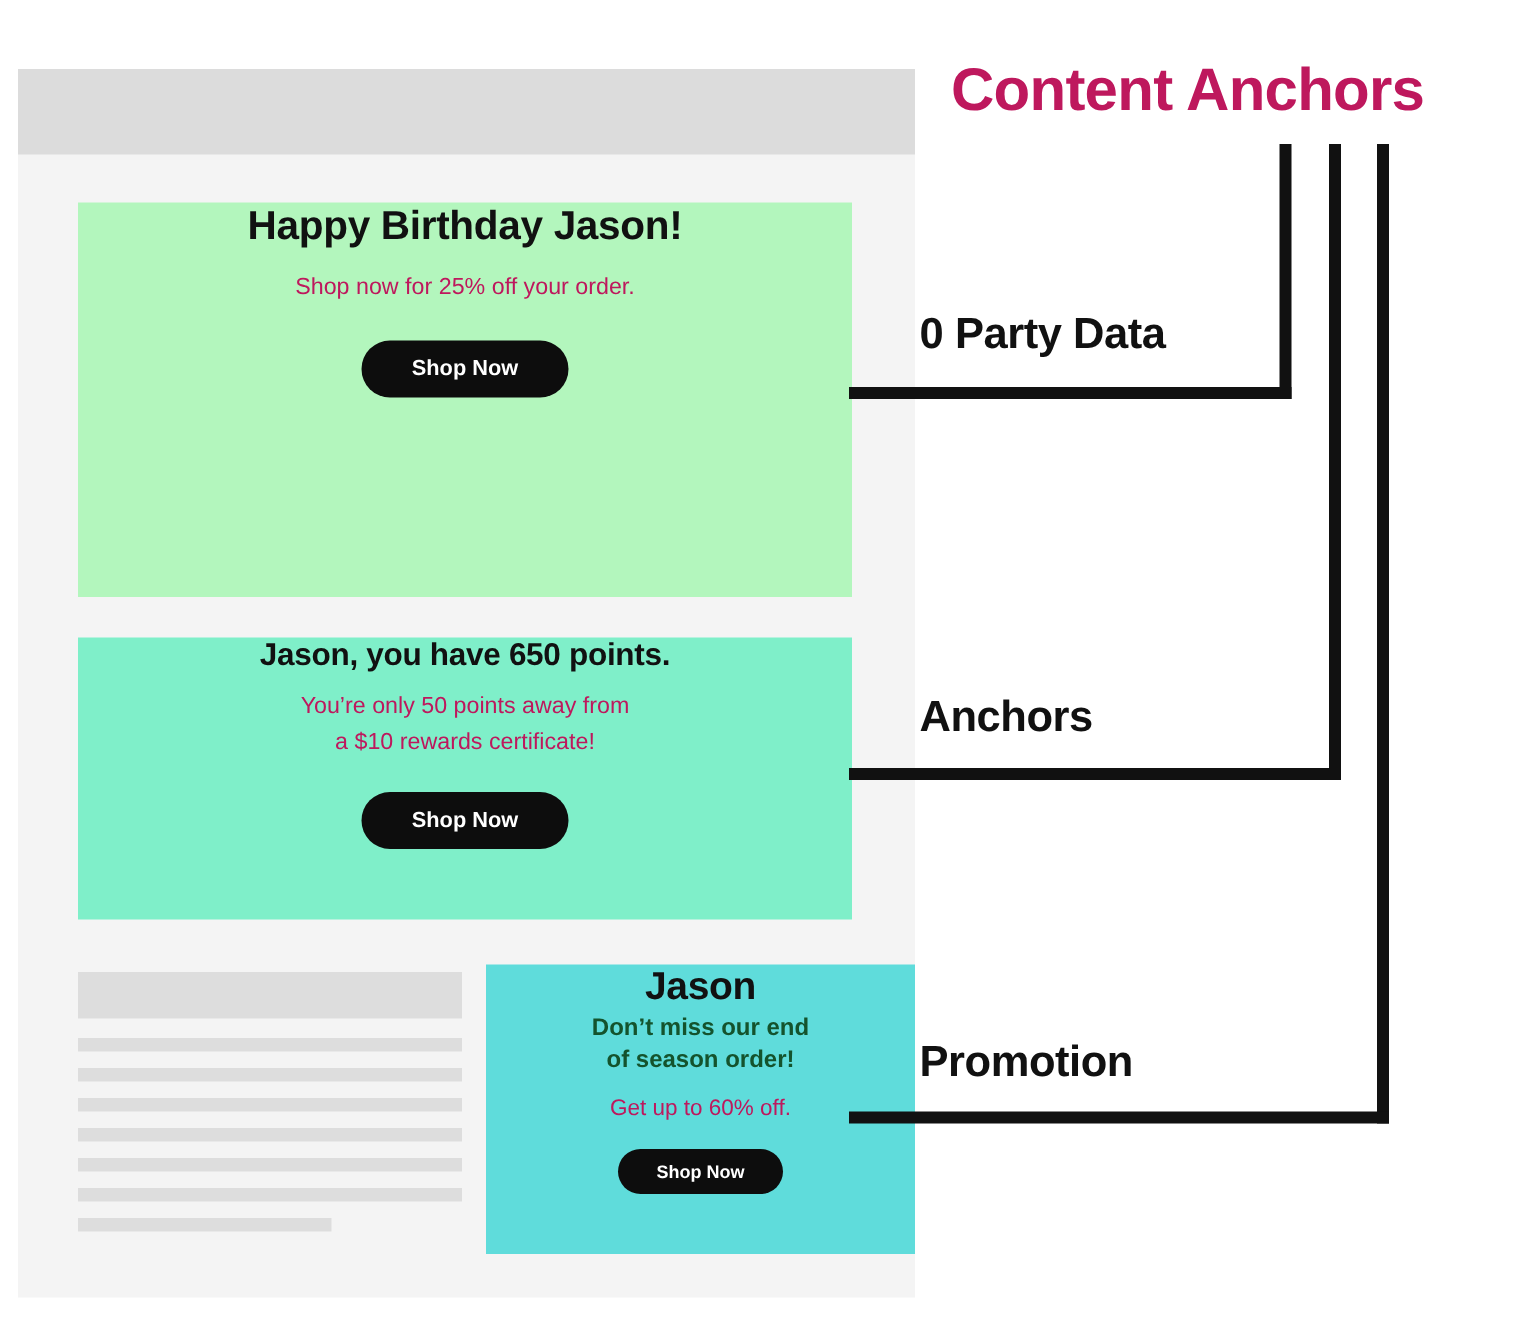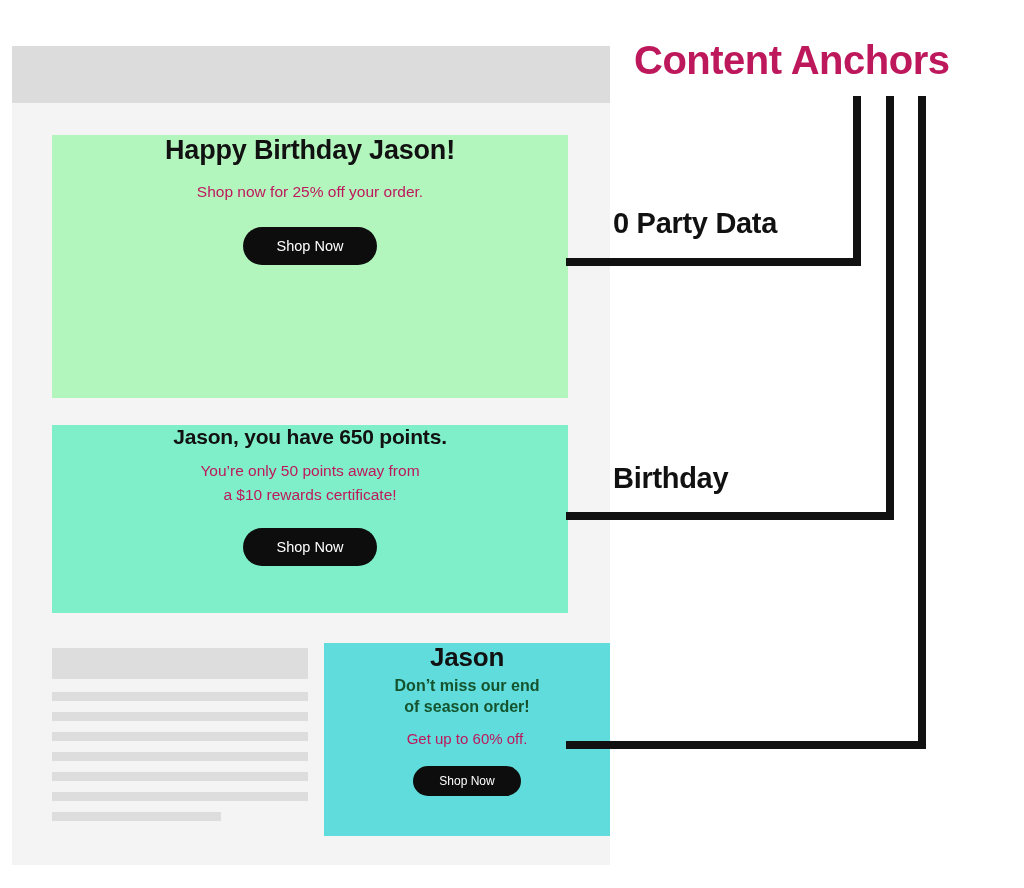--- a/index.html
+++ b/index.html
@@ -97,21 +97,21 @@
     font-size: 15px;
     margin-top: 9px;
   }
 
   .shop-button {
     background: #0d0d0d;
     color: #ffffff;
     border: none;
     border-radius: 999px;
     font-family: "Liberation Sans", sans-serif;
-    font-weight: normal;
+    font-weight: bold;
     cursor: pointer;
     white-space: nowrap;
   }
   #card-birthday .shop-button {
     margin-top: 23px;
     padding: 11px 34px;
     font-size: 14.5px;
   }
   #card-loyalty .shop-button {
     margin-top: 21px;
@@ -239,15 +239,16 @@
 
   <div class="conn-v" id="riser-party"></div>
   <div class="conn-v" id="riser-loyalty"></div>
   <div class="conn-v" id="riser-promo"></div>
 
   <div class="conn-h" id="run-party"></div>
   <div class="conn-h" id="run-loyalty"></div>
   <div class="conn-h" id="run-promo"></div>
 
   <div class="conn-label" id="label-party">0 Party Data</div>
-  <div class="conn-label" id="label-loyalty">Birthday</div>
+  <div class="conn-label" id="label-loyalty">Anchors</div>
+  <div class="conn-label" id="label-promo">Promotion</div>
 
 </div>
 
 </body></html>

